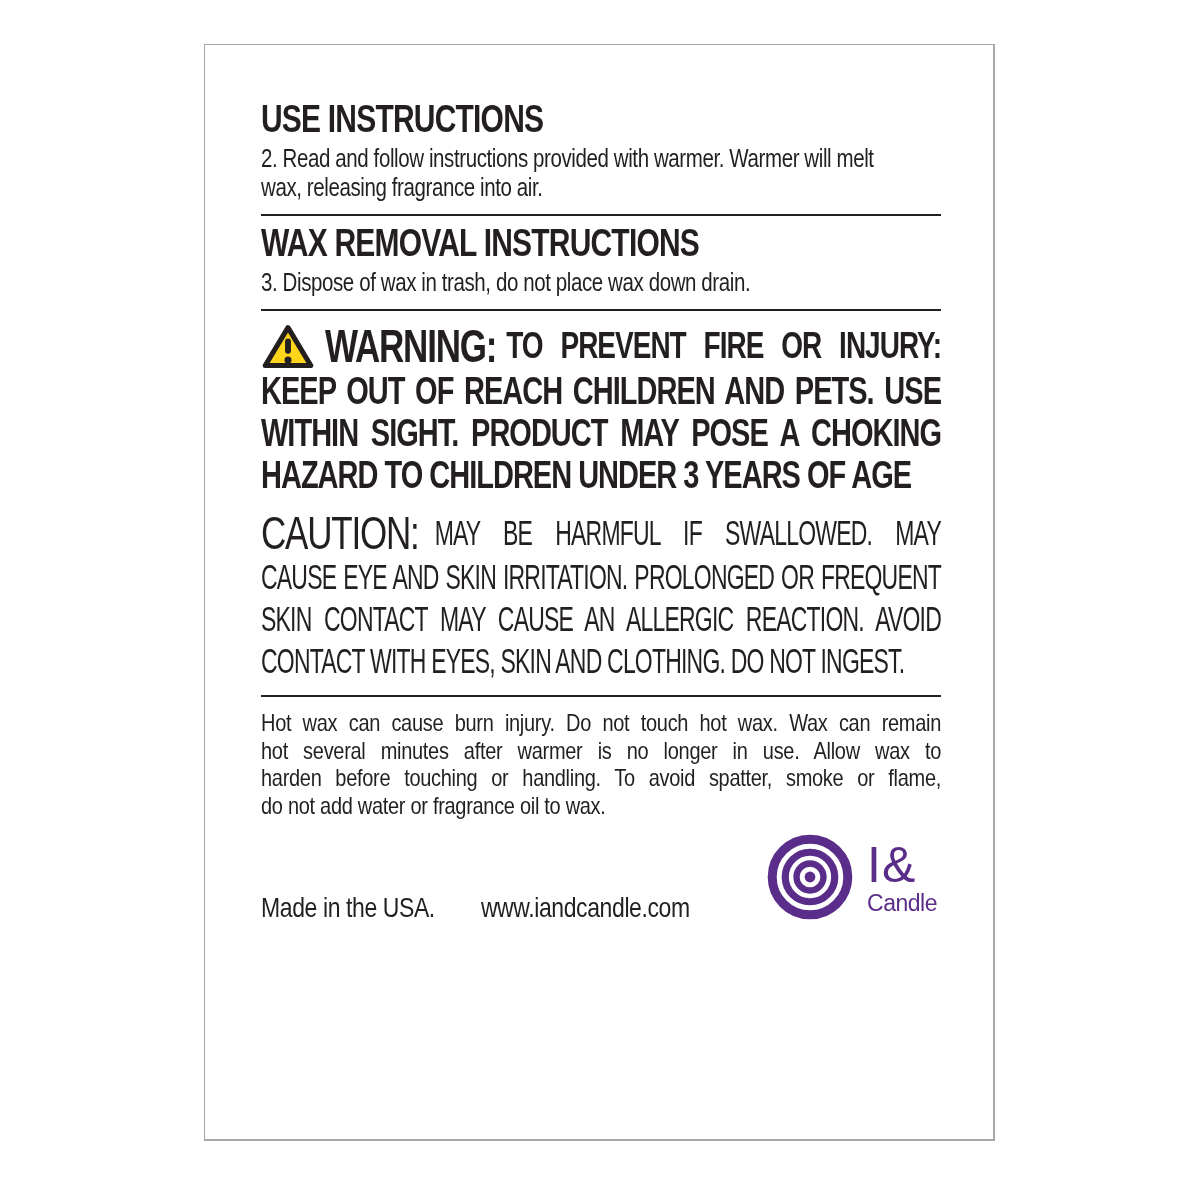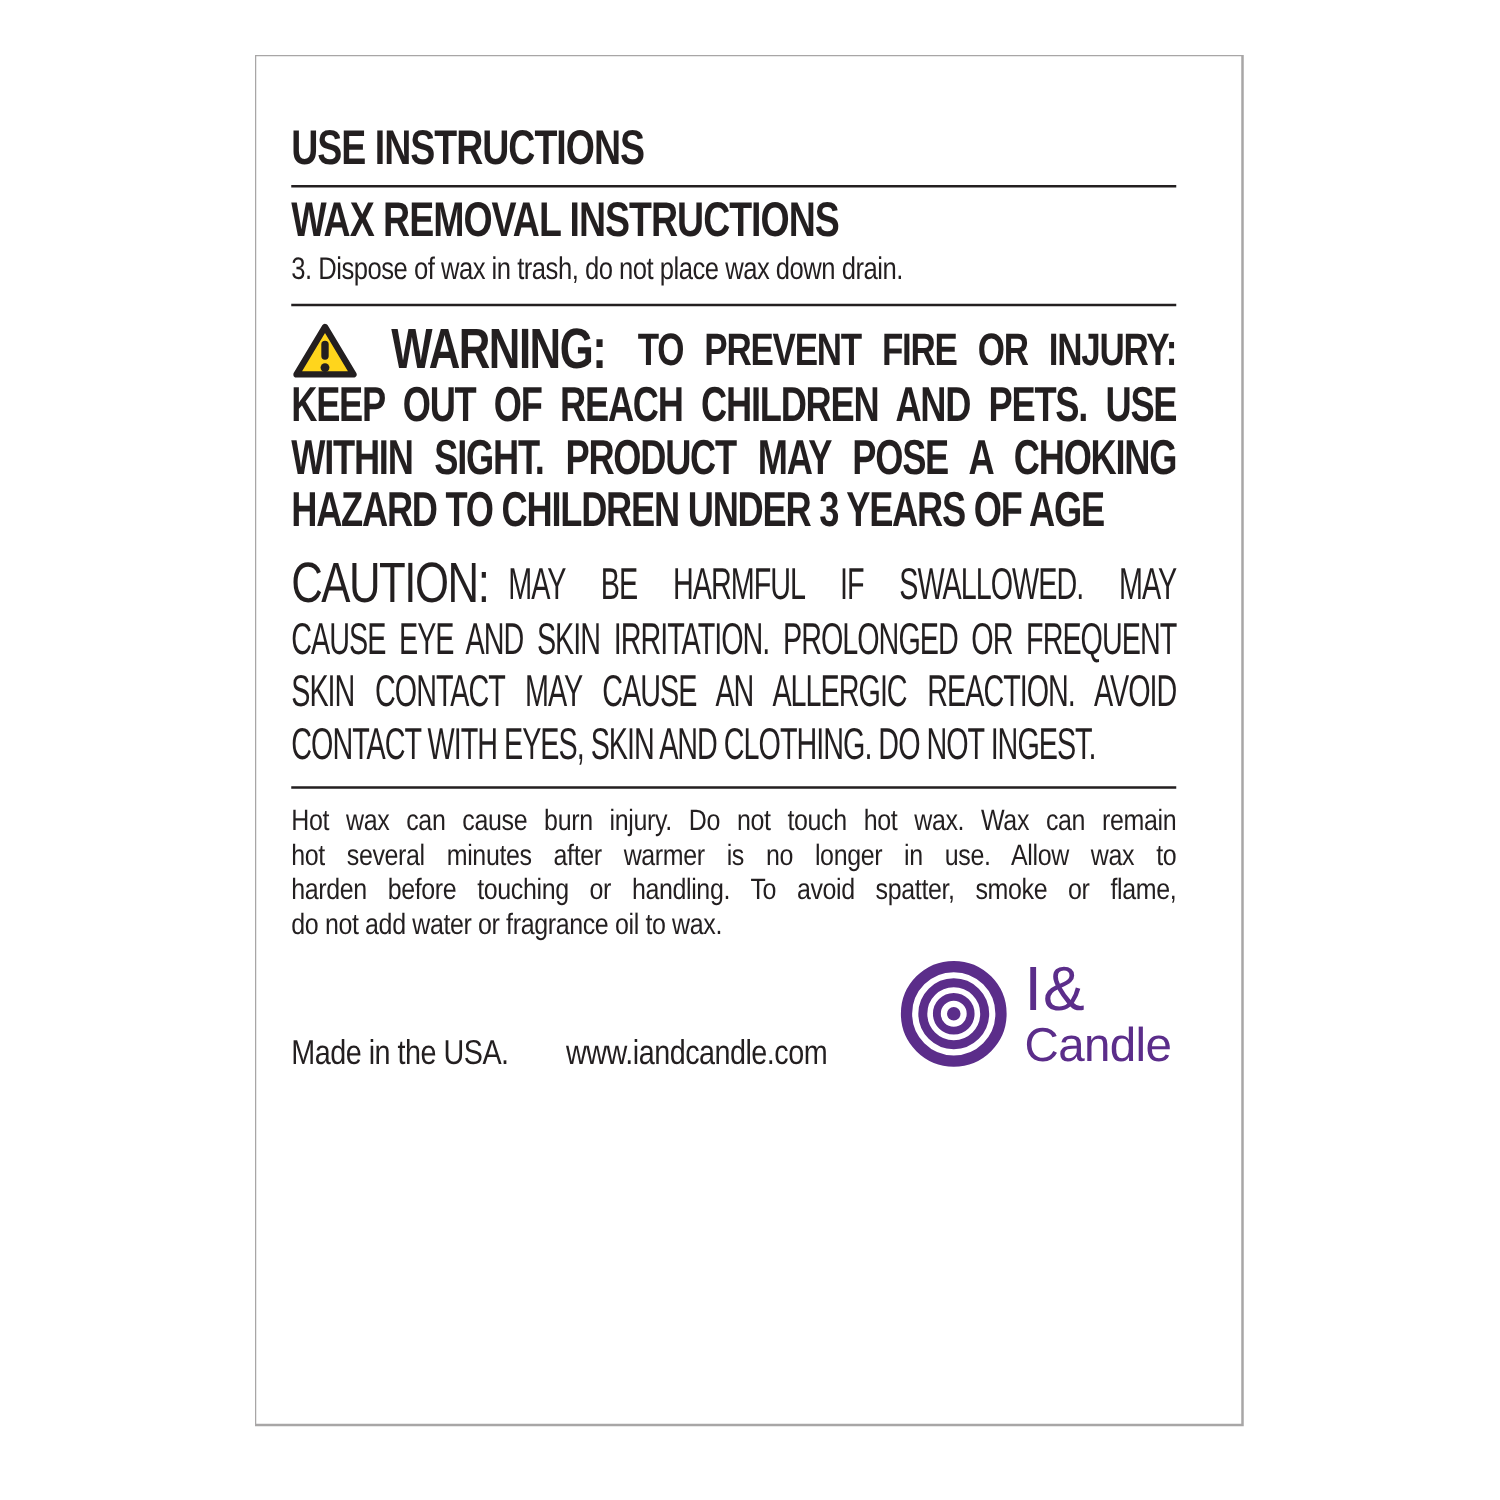--- a/index.html
+++ b/index.html
@@ -12,21 +12,21 @@
 
   .card {
     position: absolute;
     left: 204px; top: 44px;
     width: 791px; height: 1097px;
     box-sizing: border-box;
     background: #ffffff;
     border: 1px solid #a8a6a6;
     border-right-width: 2px;
     border-bottom-width: 2px;
-    padding: 60px 52px 0 28px;
+    padding: 60px 52px 0 56px;
     color: #231f20;
     overflow: hidden;
   }
 
   .h {
     margin: 0 0 8px 0;
     font-size: 30px;
     font-weight: bold;
     letter-spacing: -0.8px;
     line-height: 30px;
@@ -46,21 +46,21 @@
   }
 
   .divider {
     border-top: 2px solid #231f20;
     margin: 13px 0 13px 0;
     height: 0;
   }
 
   
   .warn { font-weight: bold; margin-bottom: 16px; }
-  .warn-l1 { display: flex; align-items: center; gap: 26px; height: 46px; }
+  .warn-l1 { display: flex; align-items: center; gap: 10px; height: 46px; }
   .warn-label {
     font-size: 35px; letter-spacing: -1.2px; white-space: nowrap;
     transform: scaleY(1.3); transform-origin: 0 55%;
   }
   .warn-first {
     flex: 1; font-size: 28px; letter-spacing: -1px;
     text-align: justify; text-align-last: justify;
     transform: scaleY(1.3); transform-origin: 0 55%;
   }
   .warn-rest .ln {
@@ -94,33 +94,37 @@
   }
   .burn .ln:not(:last-child) { text-align: justify; text-align-last: justify; }
 
   
   .foot { display: flex; align-items: flex-end; margin-top: 12px; }
   .made { font-size: 23px; letter-spacing: -0.4px; transform: scaleY(1.2); transform-origin: 0 50%; white-space: nowrap; }
   .site { font-size: 23px; letter-spacing: -0.4px; margin-left: 46px; transform: scaleY(1.2); transform-origin: 0 50%; white-space: nowrap; }
   .logo { margin-left: auto; display: flex; align-items: center; gap: 12px; margin-right: 4px; }
   .logo-txt { color: #5b2d8a; line-height: 1; }
   .lt1 { font-size: 50px; font-weight: 500; letter-spacing: 1px; }
-  .lt2 { font-size: 38px; letter-spacing: -0.5px; margin-top: 2px; }
+  .lt2 { font-size: 23px; letter-spacing: -0.5px; margin-top: 2px; }
 
   .icon { display: inline-flex; }
 </style>
 </head>
 <body>
 
 <div class="page">
   <div class="card">
 
     <section>
       <h1 class="h">USE INSTRUCTIONS</h1>
       <div class="bodytxt">
+          <div class="step">
+            <div class="ln">2. Read and follow instructions provided with warmer. Warmer will melt</div>
+            <div class="ln">wax, releasing fragrance into air.</div>
+          </div>
         </div>
     </section>
 
     <div class="divider"></div>
 
     <section>
       <h1 class="h">WAX REMOVAL INSTRUCTIONS</h1>
       <div class="bodytxt">
           <div class="step">
             <div class="ln">3. Dispose of wax in trash, do not place wax down drain.</div>

